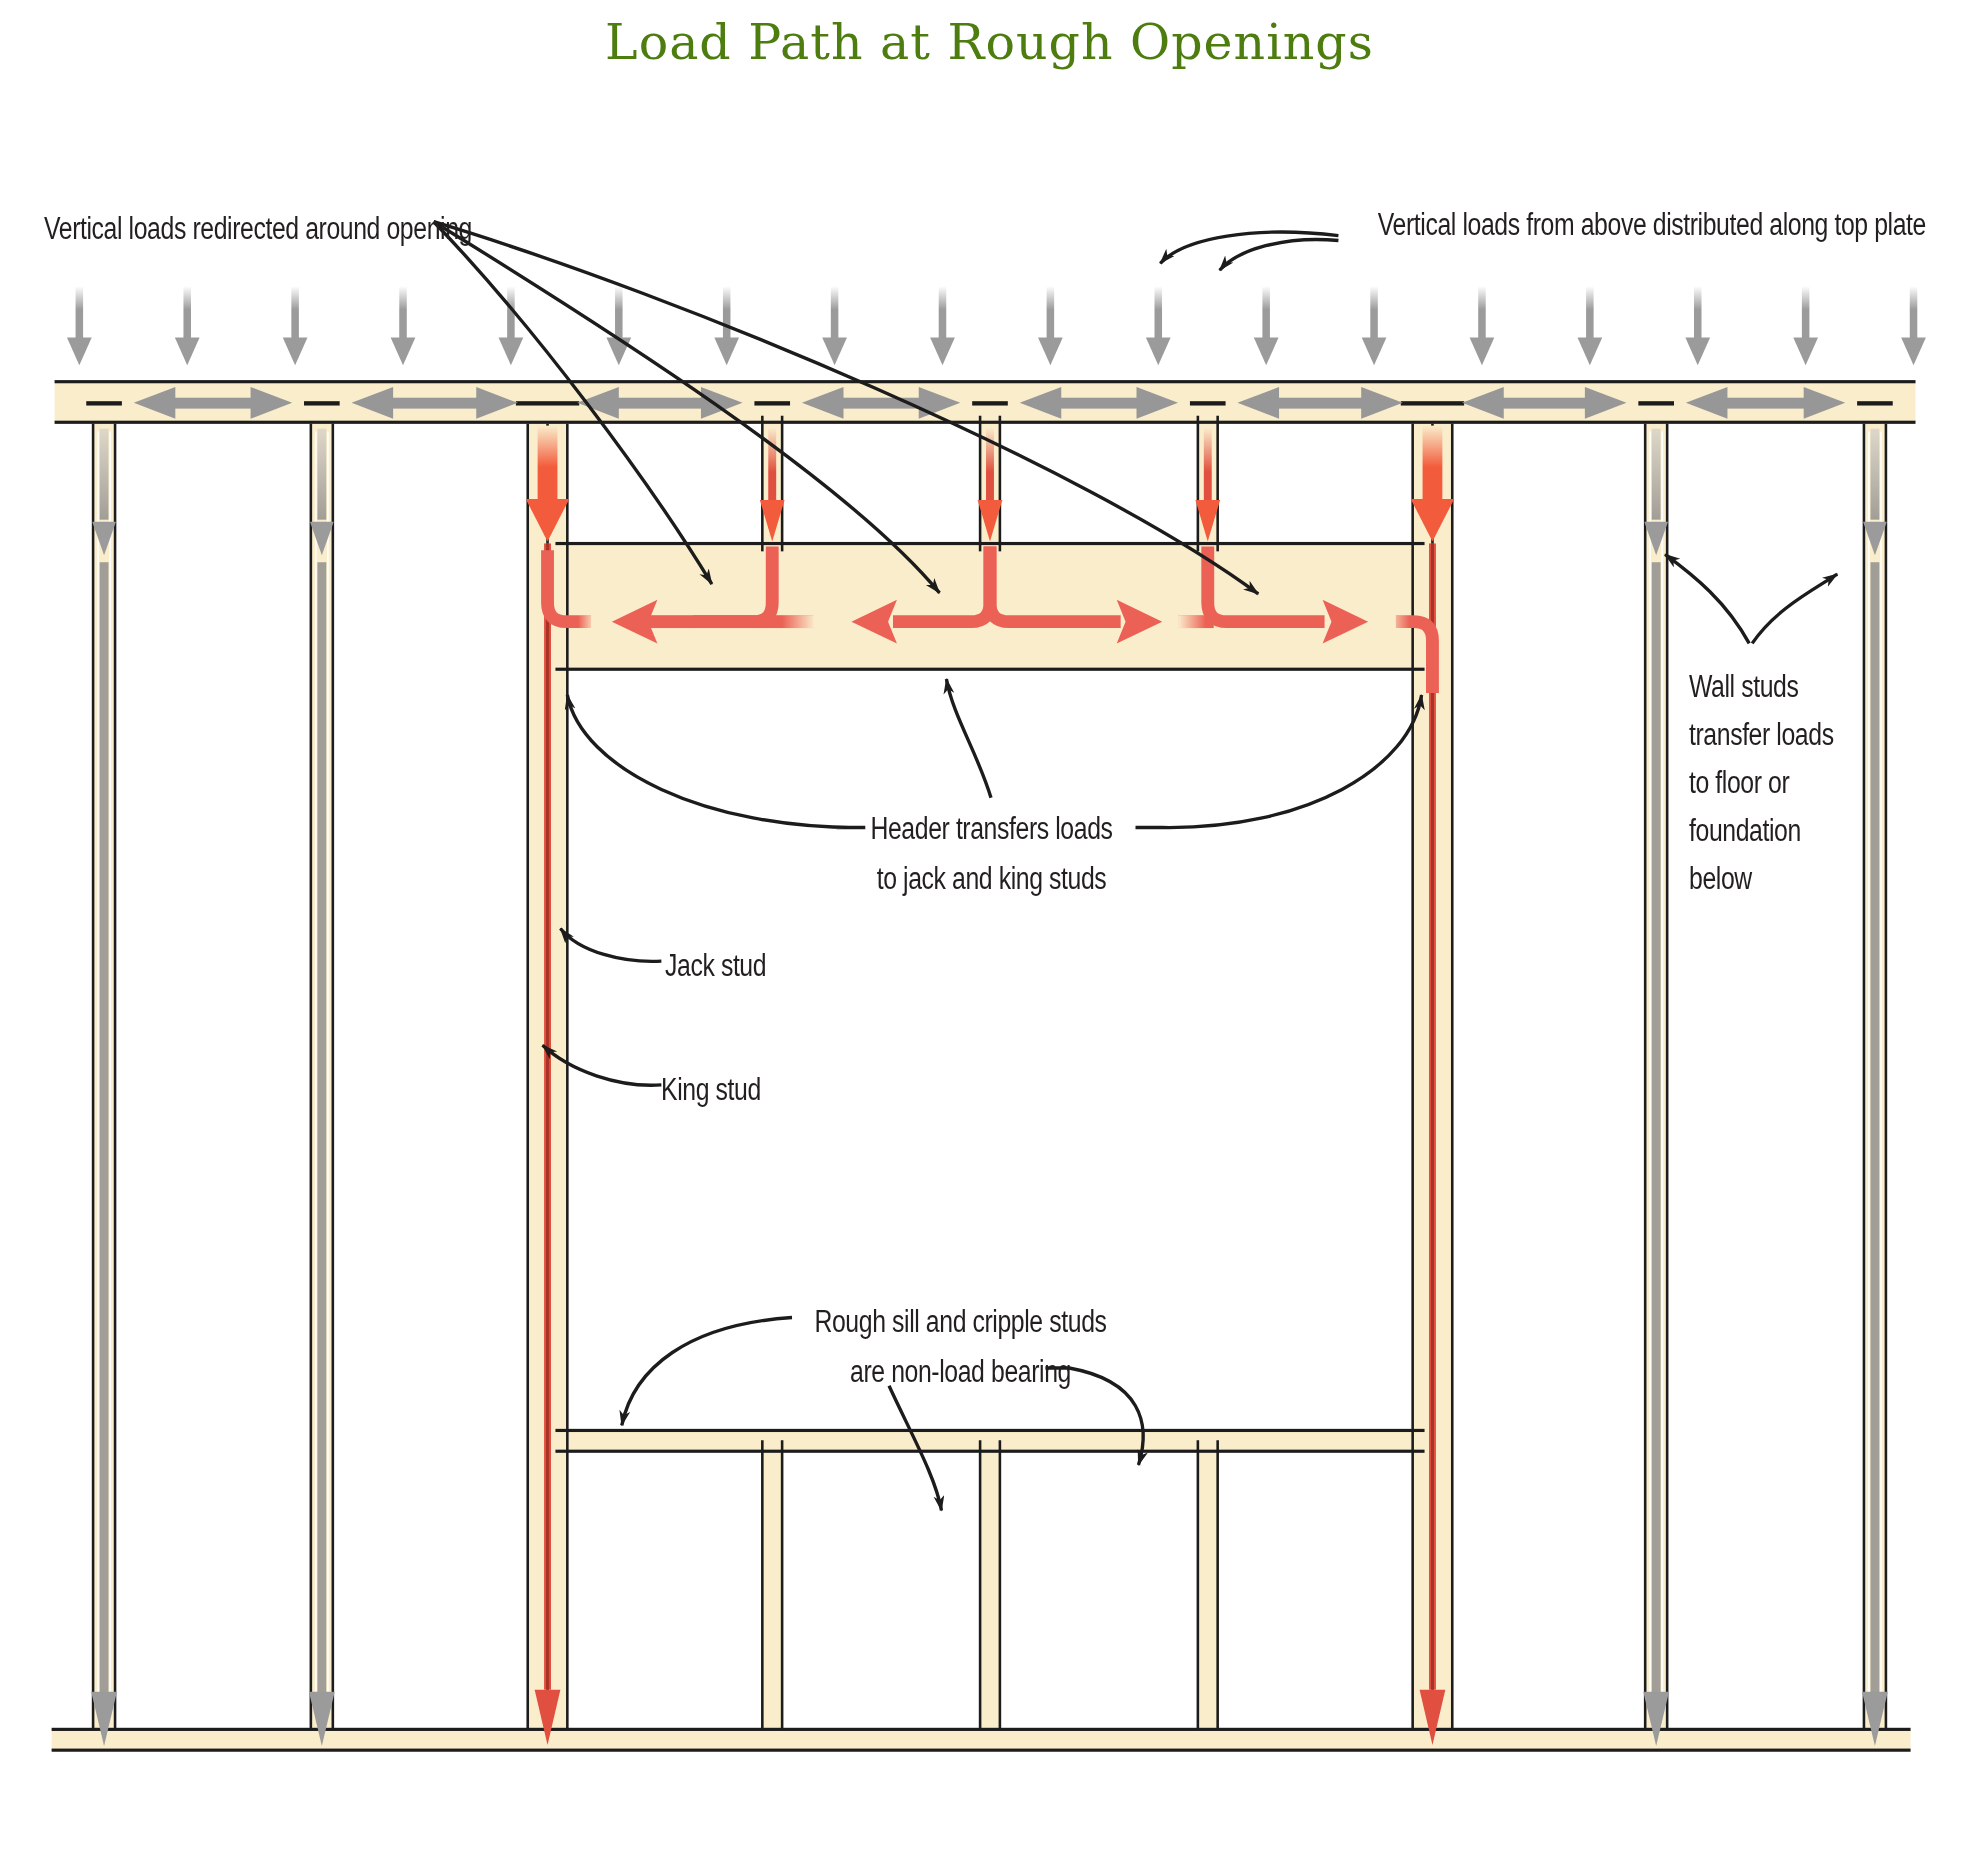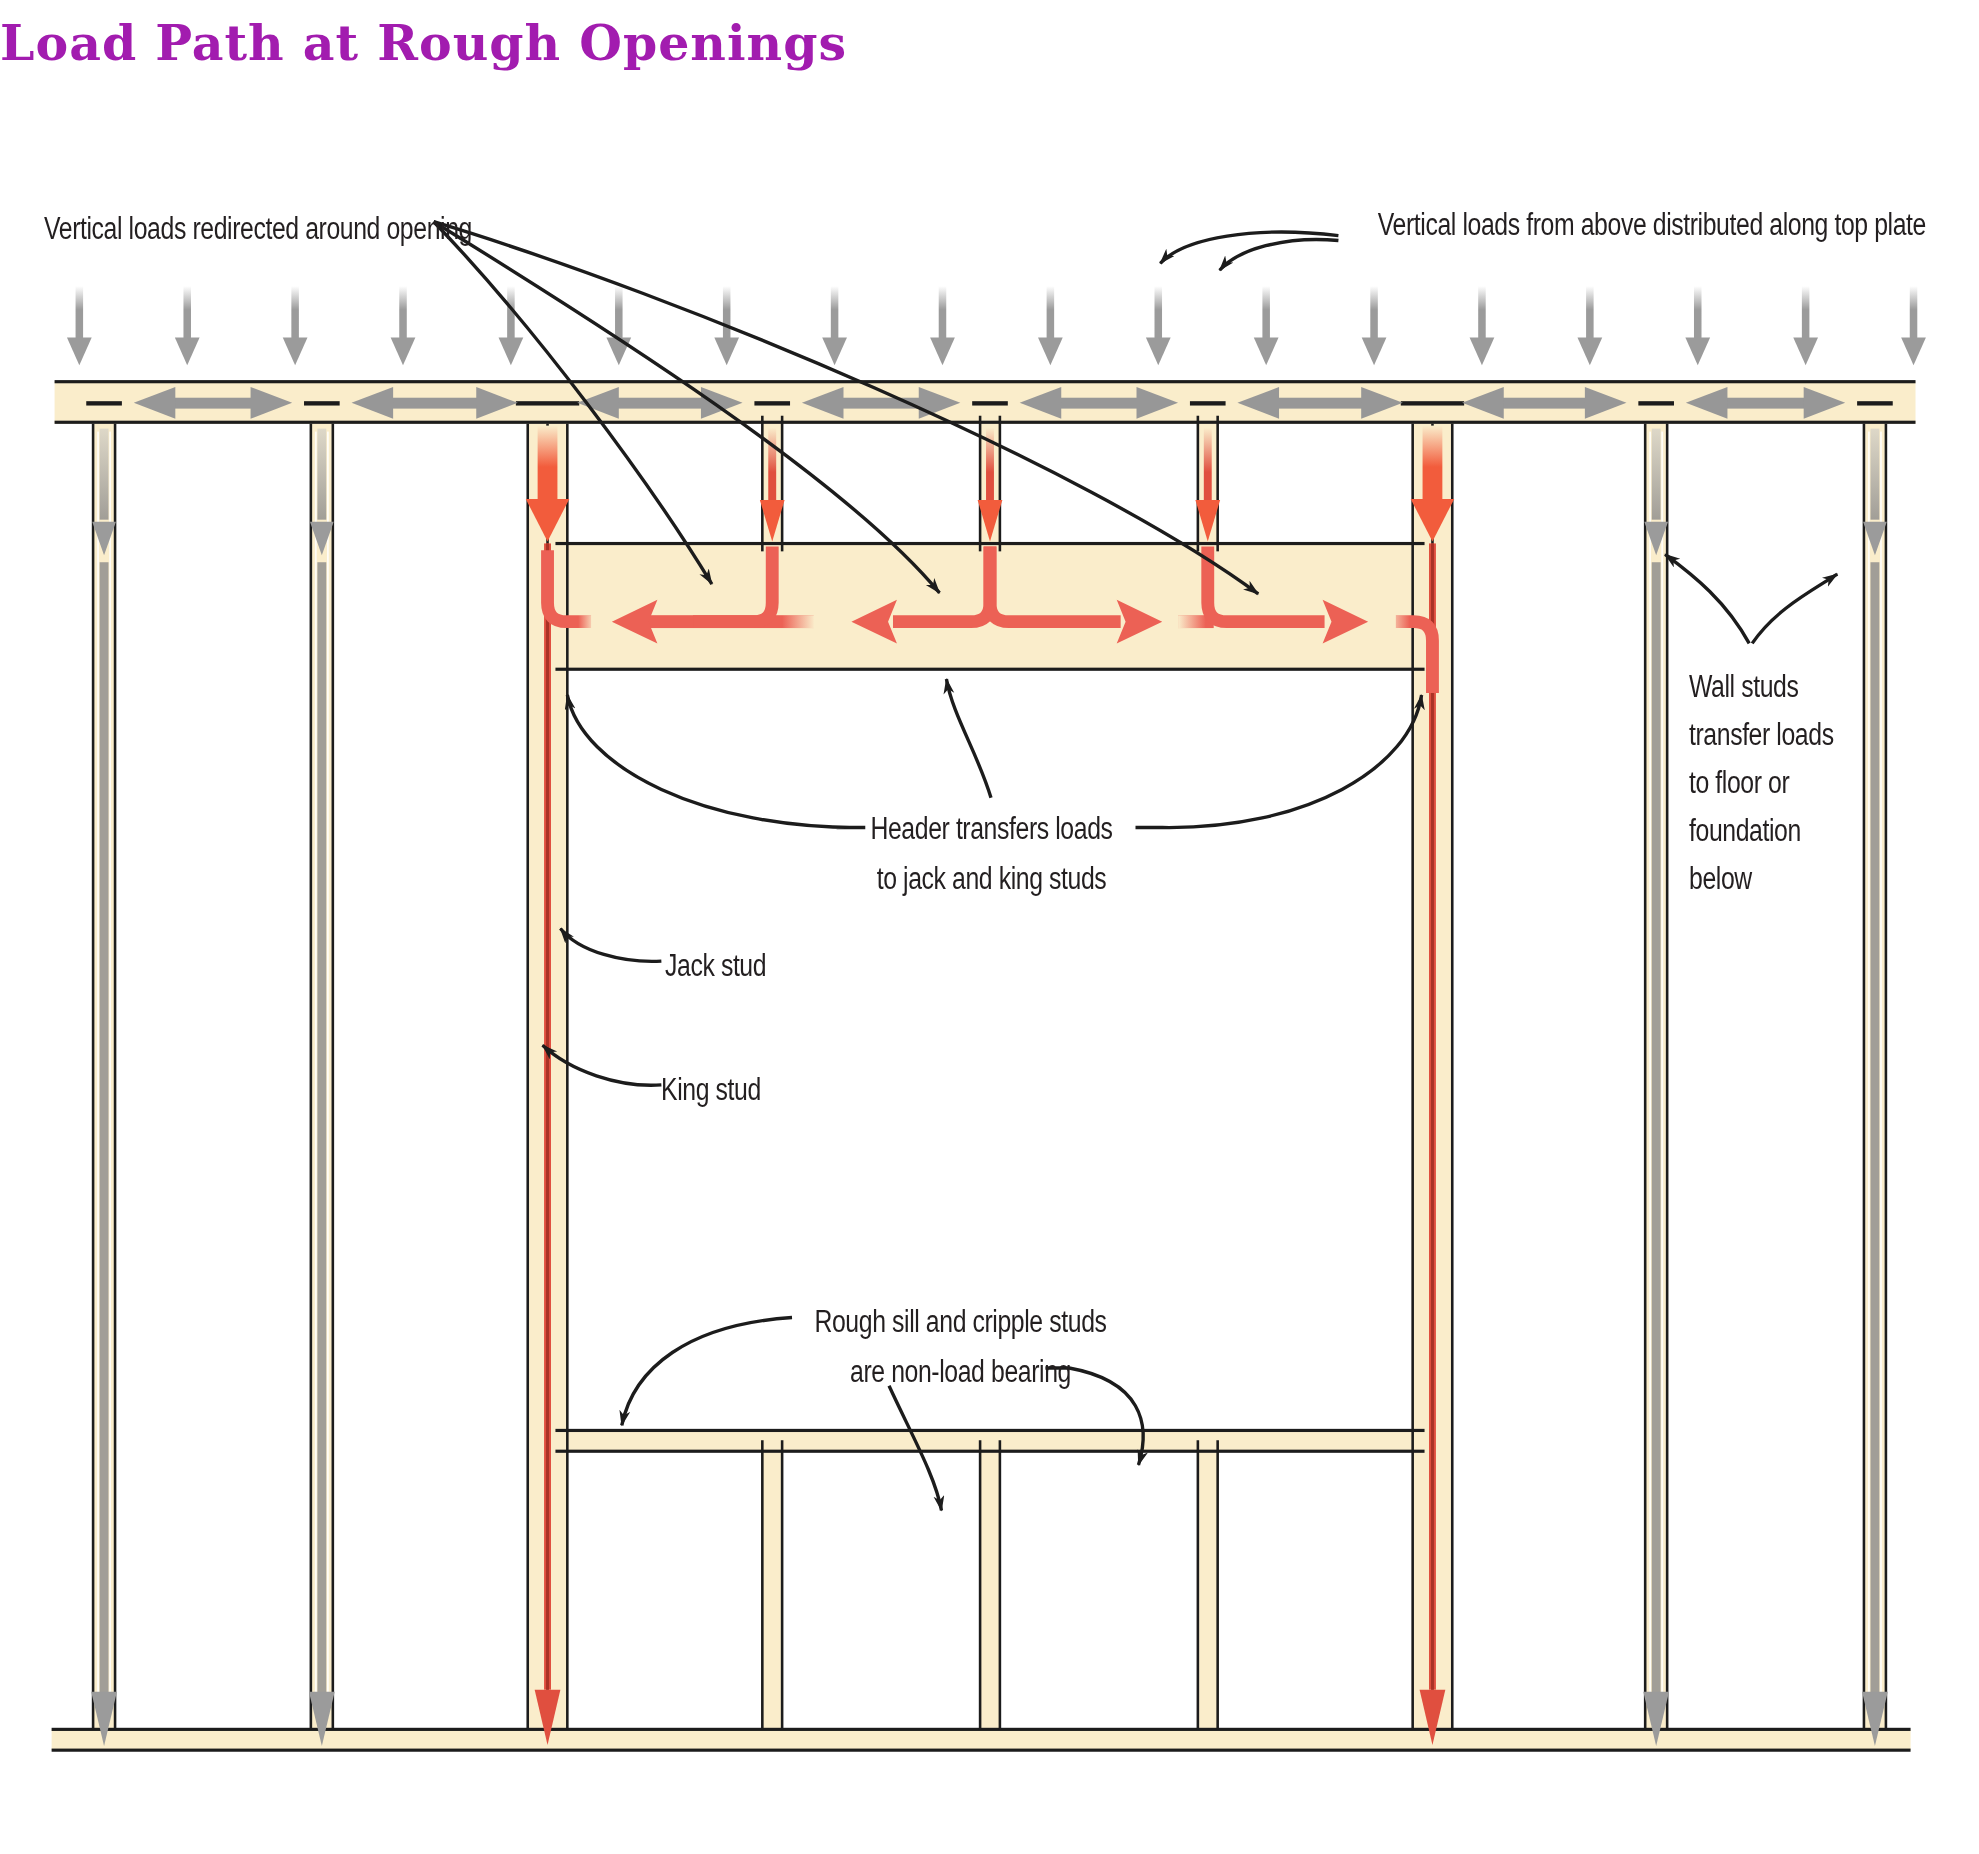--- a/index.html
+++ b/index.html
@@ -1,21 +1,21 @@
 <!DOCTYPE html>
 <html><head>
 <meta charset="utf-8">
 <style>
   html,body{margin:0;padding:0;background:#ffffff;}
   .canvas{position:relative;width:1979px;height:1854px;background:#fff;overflow:hidden;
           font-family:"Liberation Sans",sans-serif;}
   svg{position:absolute;left:0;top:0;}
-  .title{position:absolute;left:0;top:14px;width:100%;text-align:left;
-         font-family:"DejaVu Serif","Liberation Serif",serif;font-weight:bold;
-         font-size:49px;letter-spacing:1px;color:#a21caf;}
+  .title{position:absolute;left:0;top:14px;width:100%;text-align:center;
+         font-family:"DejaVu Serif","Liberation Serif",serif;font-weight:normal;
+         font-size:49px;letter-spacing:1px;color:#4d7c0f;}
   .lbl{position:absolute;white-space:nowrap;font-size:31px;letter-spacing:-0.5px;
        color:#231f20;transform:scaleX(.8);transform-origin:0 0;line-height:50px;}
   .lbl.ctr{text-align:center;transform-origin:50% 0;}
   .lbl.rgt{transform-origin:100% 0;}
   .lbl div{white-space:nowrap;}
   .wall{line-height:48px;}
 </style>
 </head>
 <body>
 

